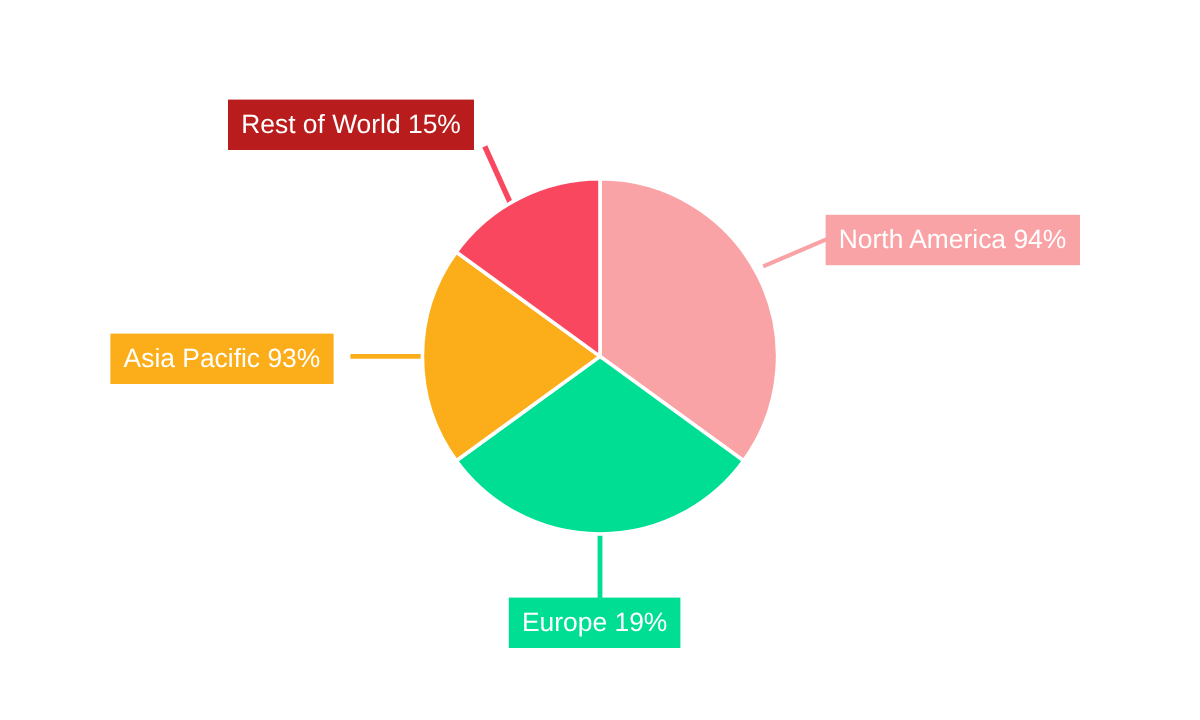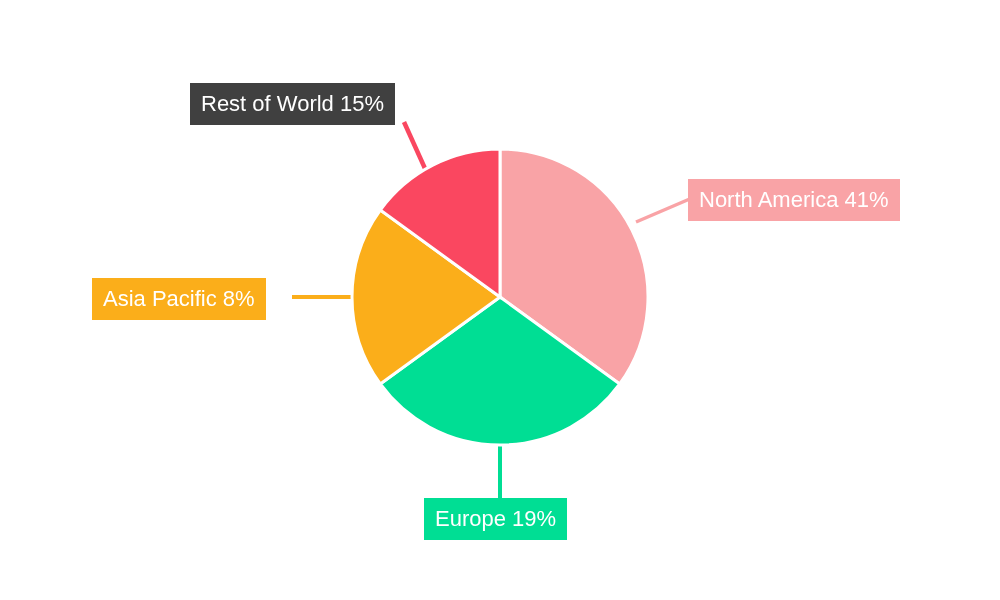--- a/index.html
+++ b/index.html
@@ -70,28 +70,28 @@
 
     <g>
       <path d="M 500 297 L 500.00 149.00 A 148 148 0 0 1 619.73 383.99 Z" fill="#F9A3A6" stroke="#FFFFFF" stroke-width="3"></path>
       <path d="M 500 297 L 619.73 383.99 A 148 148 0 0 1 380.27 383.99 Z" fill="#00DE94" stroke="#FFFFFF" stroke-width="3"></path>
       <path d="M 500 297 L 380.27 383.99 A 148 148 0 0 1 380.27 210.01 Z" fill="#FBAE1A" stroke="#FFFFFF" stroke-width="3"></path>
       <path d="M 500 297 L 380.27 210.01 A 148 148 0 0 1 500.00 149.00 Z" fill="#FA4760" stroke="#FFFFFF" stroke-width="3"></path>
     </g>
   </svg>
 
   <div class="pie-label" id="label-north-america" style="background:#F9A3A6">
-    <span>North America 41%</span>
+    <span>North America 94%</span>
   </div>
 
   <div class="pie-label" id="label-europe" style="background:#00DE94">
     <span>Europe 19%</span>
   </div>
 
   <div class="pie-label" id="label-asia-pacific" style="background:#FBAE1A">
-    <span>Asia Pacific 8%</span>
+    <span>Asia Pacific 93%</span>
   </div>
 
-  <div class="pie-label" id="label-rest-of-world" style="background:#404040">
+  <div class="pie-label" id="label-rest-of-world" style="background:#b91c1c">
     <span>Rest of World 15%</span>
   </div>
 
 </div>
 
 </body></html>

